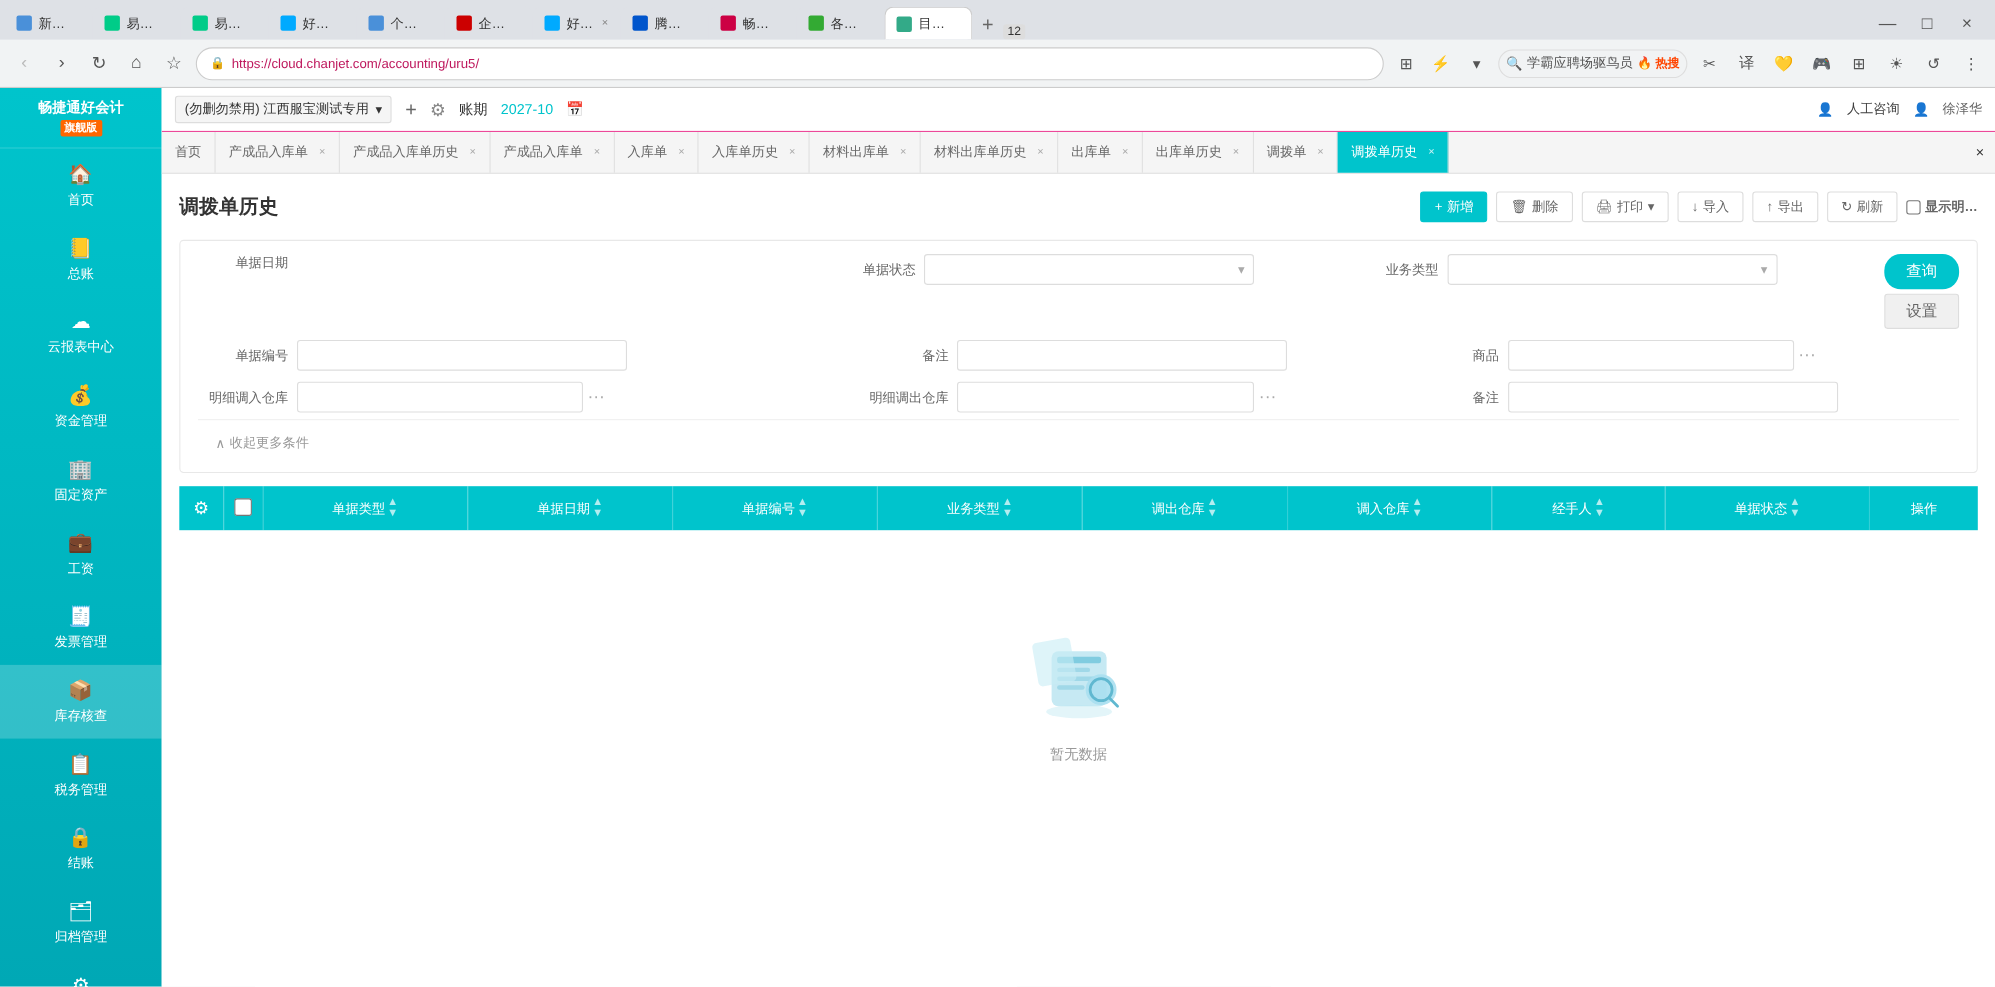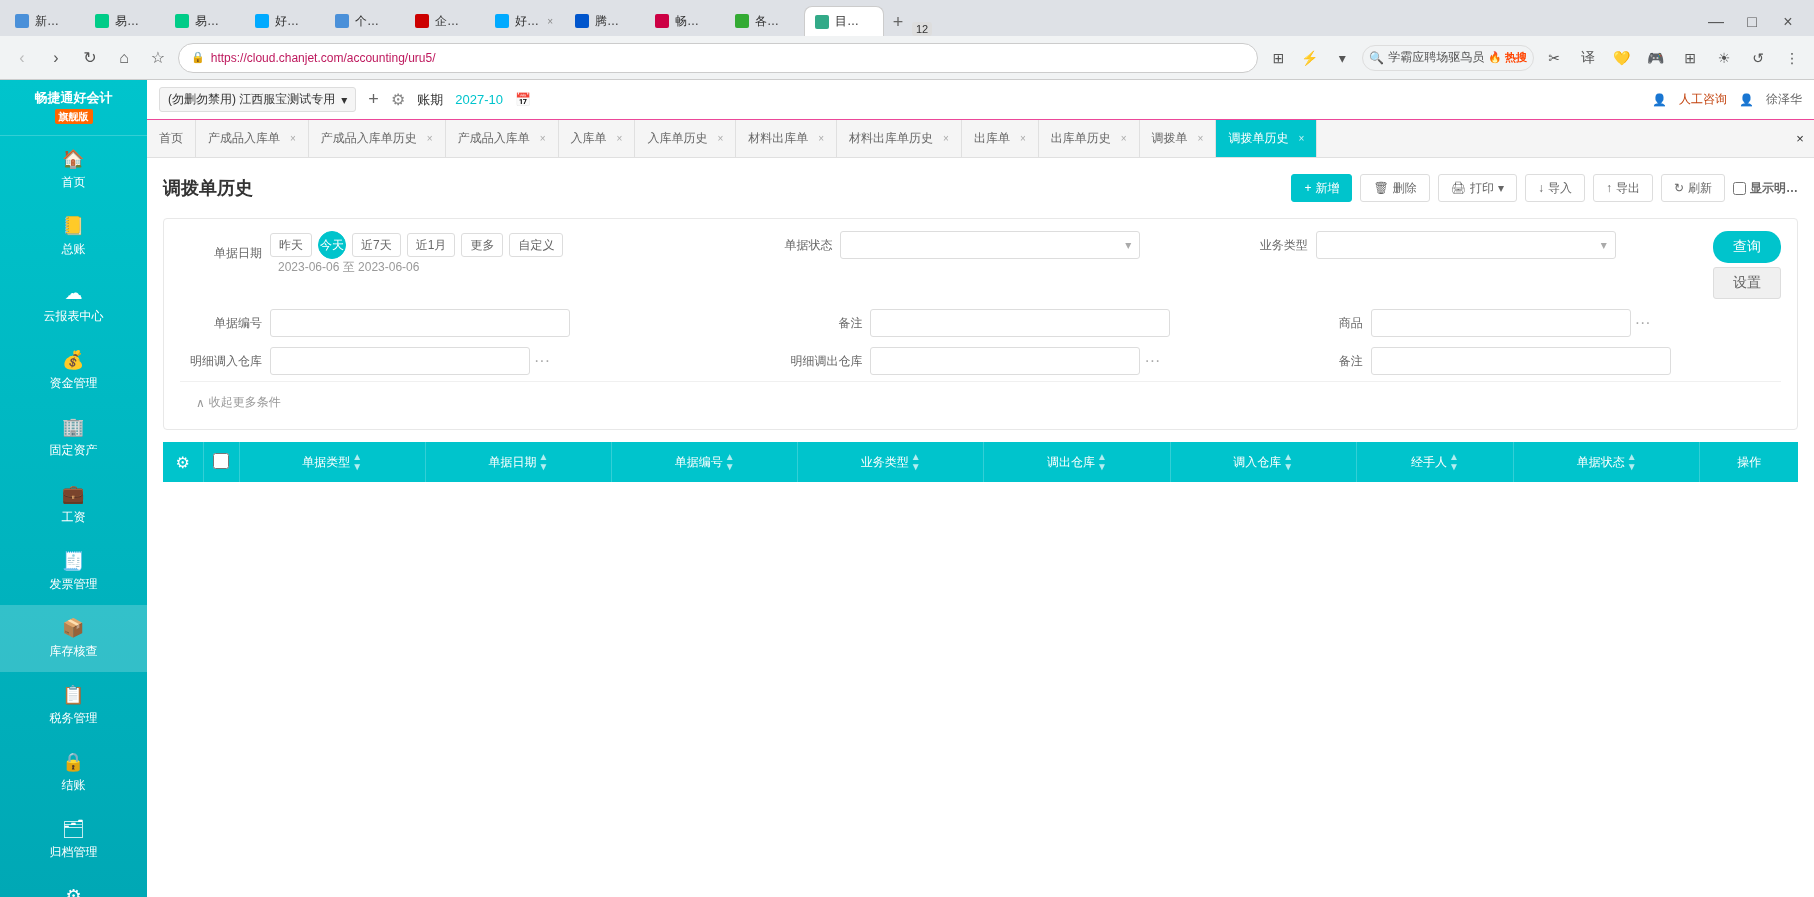--- a/index.html
+++ b/index.html
@@ -255,21 +255,21 @@
         <span>(勿删勿禁用) 江西服宝测试专用</span>
         <span>▾</span>
       </div>
       <button style="background:none;border:none;cursor:pointer;font-size:18px;color:#666;">+</button>
       <button style="background:none;border:none;cursor:pointer;font-size:16px;color:#888;">⚙</button>
       <span>账期</span>
       <span style="color:#00c4cc; cursor:pointer; font-size:13px;">2027-10</span>
       <span style="cursor:pointer;">📅</span>
       <div class="top-bar-right">
         <span>👤</span>
-        <span style="cursor:pointer; color:#c2410c;">人工咨询</span>
+        <span style="cursor:pointer; color:#404040;">人工咨询</span>
         <span>👤</span>
         <span style="cursor:pointer;">徐泽华</span>
       </div>
     </div>
 
     <div class="tab-bar">
       <div class="page-tab">
         <span>首页</span>
       </div>
       <div class="page-tab">
@@ -355,31 +355,20 @@
           </label>
         </div>
       </div>
 
       <div class="filter-area">
 
         <div style="display:flex; align-items:flex-start; gap:0; margin-bottom:10px;">
 
           <div style="display:flex; align-items:center; flex:1.2;">
             <span class="filter-label">单据日期</span>
-            <div style="display:flex; flex-direction:column;">
-              <div class="date-quick-btns">
-                <button class="date-btn">昨天</button>
-                <div class="date-btn active">今天</div>
-                <button class="date-btn">近7天</button>
-                <button class="date-btn">近1月</button>
-                <button class="date-btn">更多</button>
-                <button class="date-btn">自定义</button>
-              </div>
-              <span class="date-range-text">2023-06-06 至 2023-06-06</span>
-            </div>
           </div>
 
           <div style="display:flex; align-items:center; flex:1;">
             <span class="filter-label">单据状态</span>
             <div class="filter-select" style="width:300px;">
               <span></span>
               <span class="arrow">▾</span>
             </div>
           </div>
 
@@ -521,16 +510,33 @@
             </th>
             <th>
               <span>操作</span>
             </th>
           </tr>
         </thead>
         <tbody>
         </tbody>
       </table>
 
+      <div class="empty-state">
+        <div style="margin-bottom:12px;">
+          <svg width="100" height="100" viewBox="0 0 100 100">
+            <ellipse cx="50" cy="85" rx="30" ry="6" fill="#d0eef5" opacity="0.6"></ellipse>
+            <rect x="25" y="30" width="50" height="50" rx="6" fill="#b8e4f0" opacity="0.8"></rect>
+            <rect x="30" y="35" width="40" height="6" rx="2" fill="#80cce0"></rect>
+            <rect x="30" y="45" width="30" height="4" rx="2" fill="#a0d8e8"></rect>
+            <rect x="30" y="53" width="35" height="4" rx="2" fill="#a0d8e8"></rect>
+            <rect x="30" y="61" width="25" height="4" rx="2" fill="#a0d8e8"></rect>
+            <circle cx="70" cy="65" r="14" fill="#a8dff0" opacity="0.9"></circle>
+            <circle cx="70" cy="65" r="10" fill="none" stroke="#60b8d0" stroke-width="2.5"></circle>
+            <line x1="78" y1="73" x2="85" y2="80" stroke="#60b8d0" stroke-width="2.5" stroke-linecap="round"></line>
+            <rect x="10" y="20" width="35" height="40" rx="4" fill="#c8ecf5" opacity="0.6" transform="rotate(-10 27 40)"></rect>
+          </svg>
+        </div>
+        <div>暂无数据</div>
+      </div>
 
     </div>
   </div>
 </div>
 
 </body></html>

